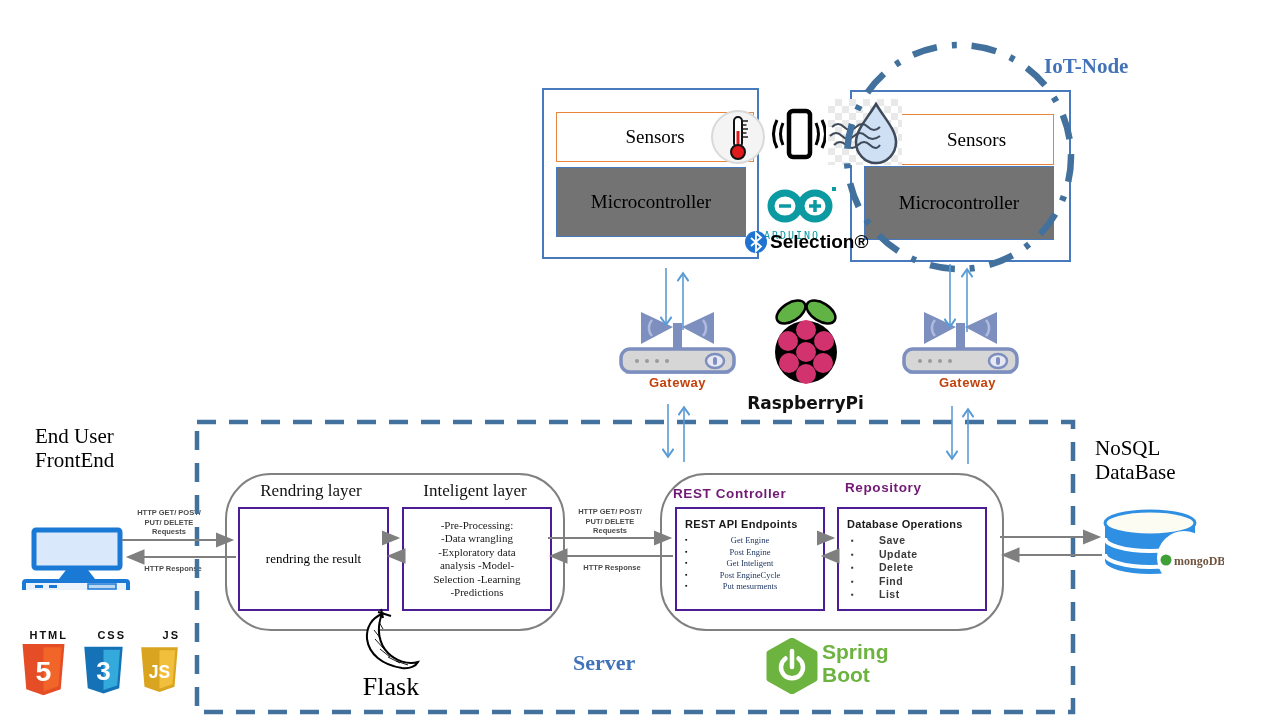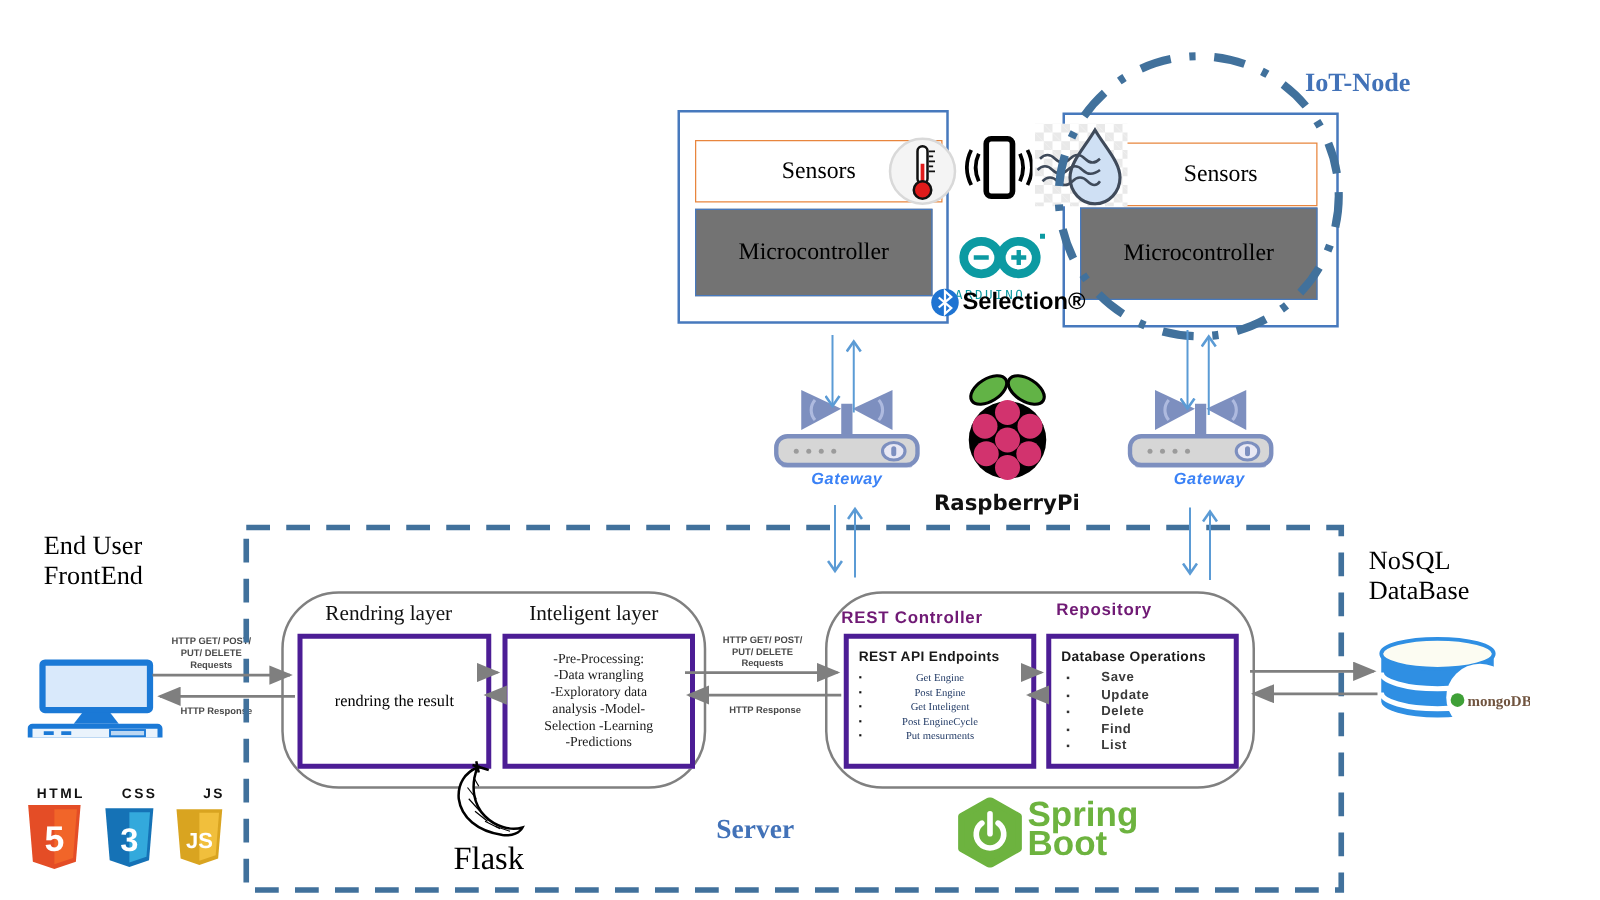--- a/index.html
+++ b/index.html
@@ -8,32 +8,32 @@
   .abs{position:absolute;}
   .serif{font-family:"Liberation Serif",serif;}
   .mono{font-family:"DejaVu Sans Mono",monospace;}
   .center{display:flex;align-items:center;justify-content:center;text-align:center;}
   
   .node-box{border:2px solid #4779bd;background:#fff;}
   .sensors-box{border:1.5px solid #E8853D;background:#fff;font-size:19px;}
   .micro-box{border:1.5px solid #4779bd;background:#737373;font-size:19px;}
   
   .round-container{border:2px solid #808080;border-radius:46px;background:#fff;}
-  .inner-box{border:4px solid #4c1d95;background:#fff;}
+  .inner-box{border:2px solid #4c1d95;background:#fff;}
   .layer-heading{font-family:"Liberation Serif",serif;font-size:17px;color:#111;text-align:center;}
   .rest-heading{font-size:13.5px;font-weight:600;color:#701a75;letter-spacing:.6px;}
   .http-label{font-size:7.5px;font-weight:bold;color:#4a4a4a;line-height:9.5px;text-align:center;}
   .rest-item{position:relative;font-family:"Liberation Serif",serif;font-size:8.5px;color:#1F3864;
              text-align:center;line-height:11.5px;}
   .rest-item::before{content:"▪";position:absolute;left:8px;color:#111;font-size:7px;}
   .repo-item{position:relative;font-size:10.5px;font-weight:600;color:#3a3a3a;letter-spacing:.5px;
              padding-left:40px;line-height:13.5px;}
   .repo-item::before{content:"▪";position:absolute;left:12px;color:#333;font-size:8px;}
   .box-title{font-size:11px;font-weight:bold;color:#1a1a1a;letter-spacing:.3px;}
-  .gateway-label{font-size:13px;font-weight:bold;color:#3b82f6;letter-spacing:.5px;text-align:center;font-style:italic;}
+  .gateway-label{font-size:13px;font-weight:bold;color:#c2410c;letter-spacing:.5px;text-align:center;}
   .blue-title{color:#4272B8;font-family:"Liberation Serif",serif;font-weight:bold;}
   .badge-label{font-size:11px;font-weight:bold;color:#111;letter-spacing:2px;text-align:right;}
   .checker{background-image:
       linear-gradient(45deg,#e9e9e9 25%,transparent 25%,transparent 75%,#e9e9e9 75%),
       linear-gradient(45deg,#e9e9e9 25%,#ffffff 25%,#ffffff 75%,#e9e9e9 75%);
       background-size:14px 14px;background-position:0 0,7px 7px;}
 </style>
 </head>
 <body>
 
@@ -237,21 +237,21 @@
 
 <div class="abs blue-title" style="left:573px;top:650px;font-size:22px;">Server</div>
 
 <div class="abs" style="left:766px;top:638px;">
   <svg width="52" height="56" viewBox="0 0 52 56">
     <polygon points="26,2 49,15 49,41 26,54 3,41 3,15" fill="#6DB33F" stroke="#6DB33F" stroke-width="5" stroke-linejoin="round"></polygon>
     <path d="M19.5 20.5 A11 11 0 1 0 32.5 20.5" stroke="#fff" stroke-width="4.5" fill="none" stroke-linecap="round"></path>
     <line x1="26" y1="13" x2="26" y2="29" stroke="#fff" stroke-width="4.5" stroke-linecap="round"></line>
   </svg>
 </div>
-<div class="abs" style="left:822px;top:640px;font-size:28px;font-weight:bold;color:#6DB33F;line-height:23px;">
+<div class="abs" style="left:822px;top:640px;font-size:21px;font-weight:bold;color:#6DB33F;line-height:23px;">
   <div>Spring</div>
   <div>Boot</div>
 </div>
 
 <div class="abs serif" style="left:35px;top:424px;font-size:21px;color:#000;line-height:24px;">
   <div>End User</div>
   <div>FrontEnd</div>
 </div>
 
 <div class="abs" style="left:22px;top:526px;">

